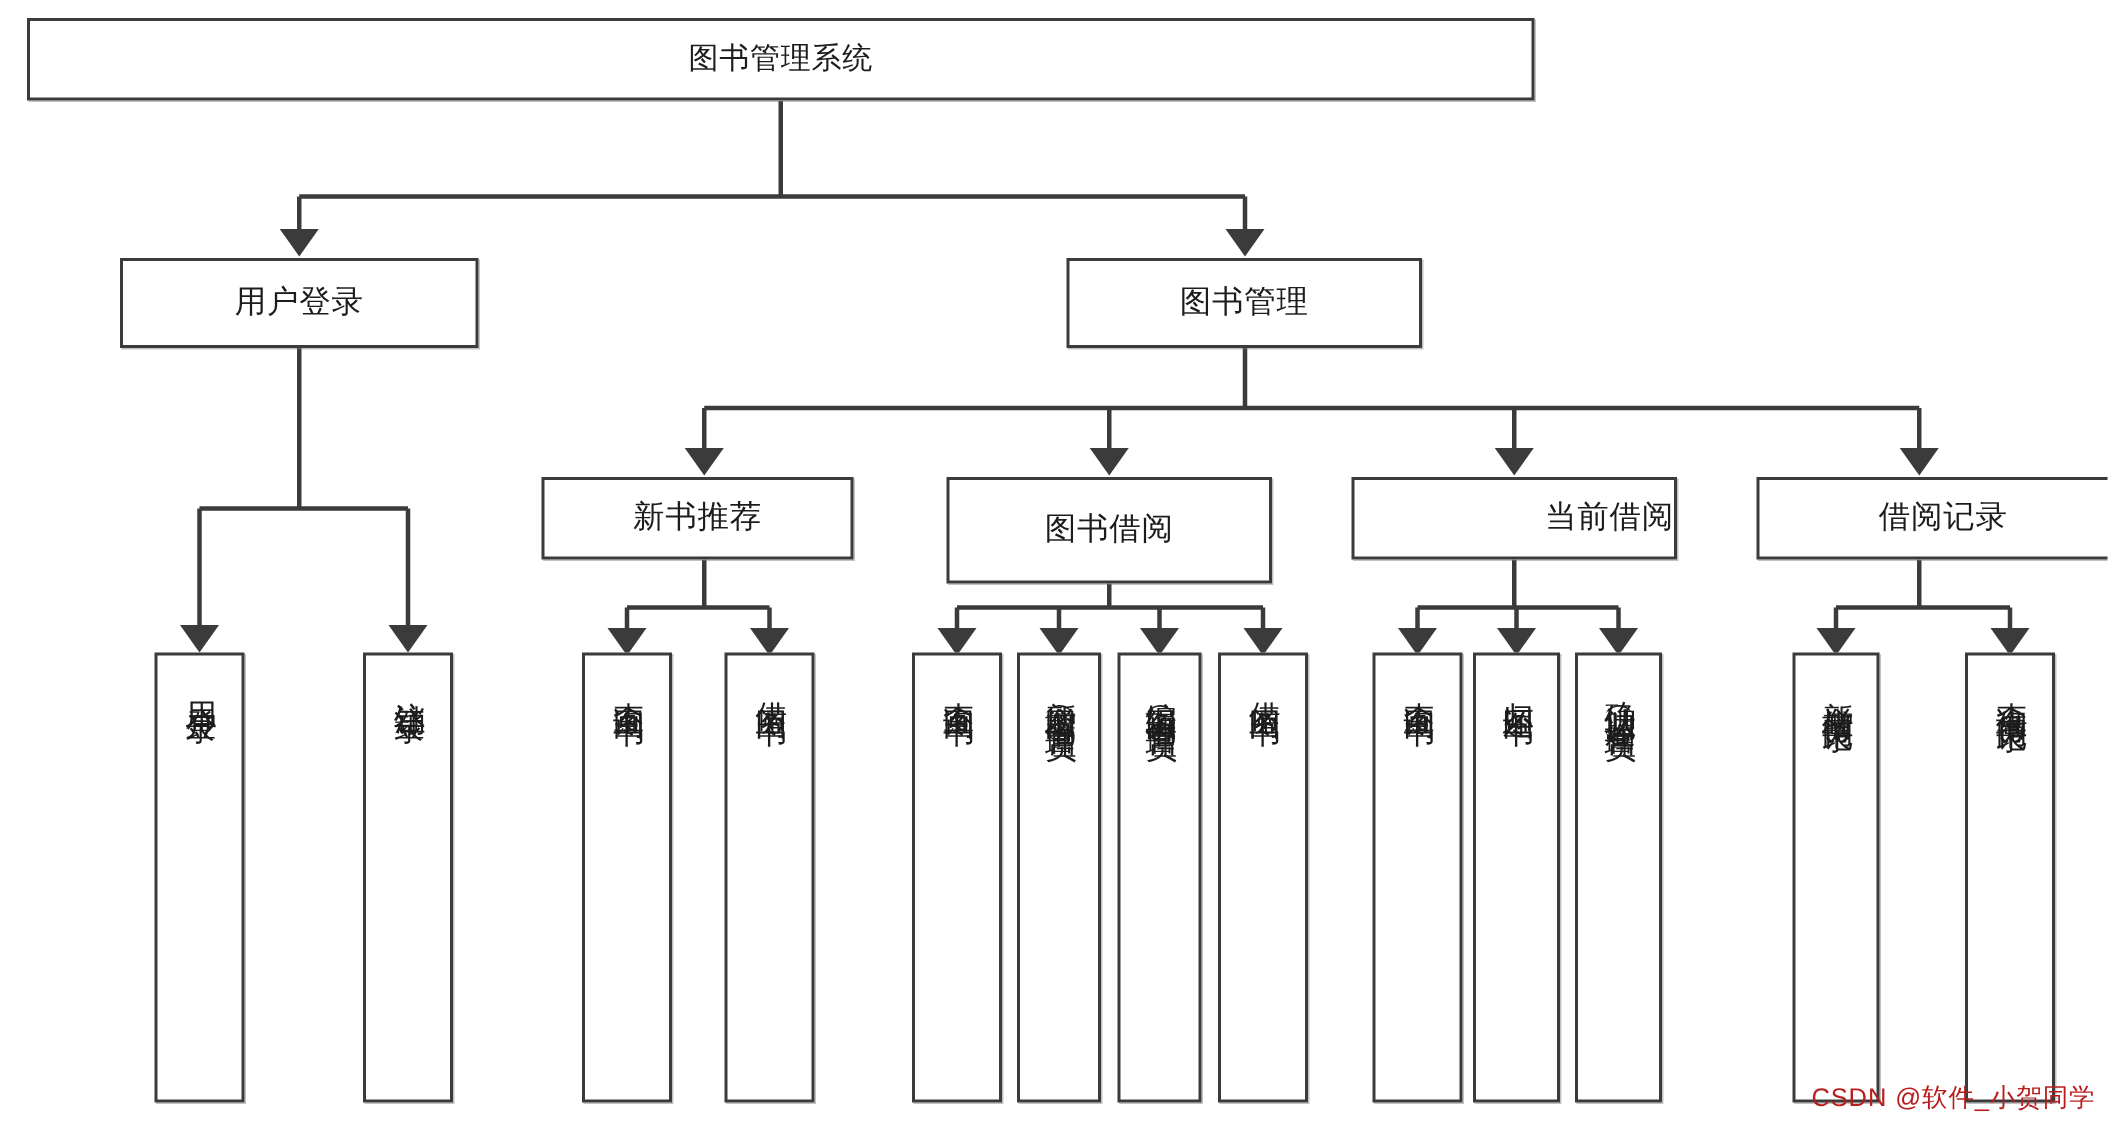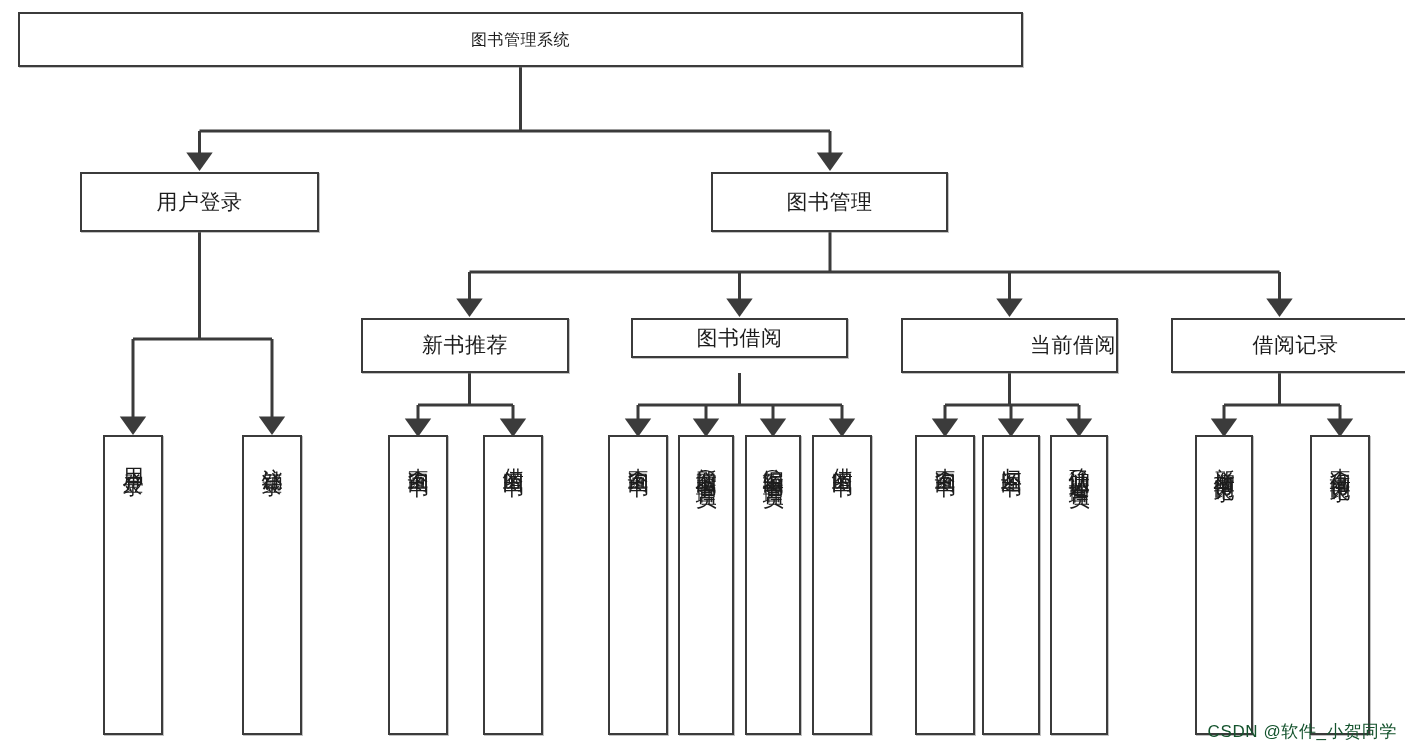--- a/index.html
+++ b/index.html
@@ -53,27 +53,27 @@
   }
   .node.vertical .label {
     writing-mode: vertical-rl;
     text-orientation: upright;
     font-size: 21px;
     line-height: 1.35;
     letter-spacing: 3px;
     white-space: normal;
     max-height: 270px;
   }
-  .node.root .label { font-size: 16px; }
+  .node.root .label { font-size: 20px; }
   #watermark {
     position: absolute;
     right: 8px;
     bottom: 4px;
     font-size: 17px;
-    color: #14532d;
+    color: #b91c1c;
     letter-spacing: 0.6px;
     white-space: nowrap;
     user-select: none;
   }
 </style>
 </head>
 <body>
 
 <div id="diagram-root">
 
@@ -134,21 +134,21 @@
   <div class="node" style="left: 80px; top: 172px; width: 239px; height: 60px;">
     <span class="label">用户登录</span>
   </div>
   <div class="node" style="left: 711px; top: 172px; width: 237px; height: 60px;">
     <span class="label">图书管理</span>
   </div>
 
   <div class="node" style="left: 361px; top: 318px; width: 208px; height: 55px;">
     <span class="label">新书推荐</span>
   </div>
-  <div class="node" style="left: 631px; top: 318px; width: 217px; height: 40px;">
+  <div class="node" style="left: 631px; top: 318px; width: 217px; height: 71px;">
     <span class="label">图书借阅</span>
   </div>
   <div class="node" style="left: 901px; top: 318px; width: 217px; height: 55px; justify-content: flex-end;">
     <span class="label">当前借阅</span>
   </div>
   <div class="node" style="left: 1171px; top: 318px; width: 249px; height: 55px;">
     <span class="label">借阅记录</span>
   </div>
 
   <div class="node vertical" style="left: 103px; top: 435px; width: 60px; height: 300px;">

